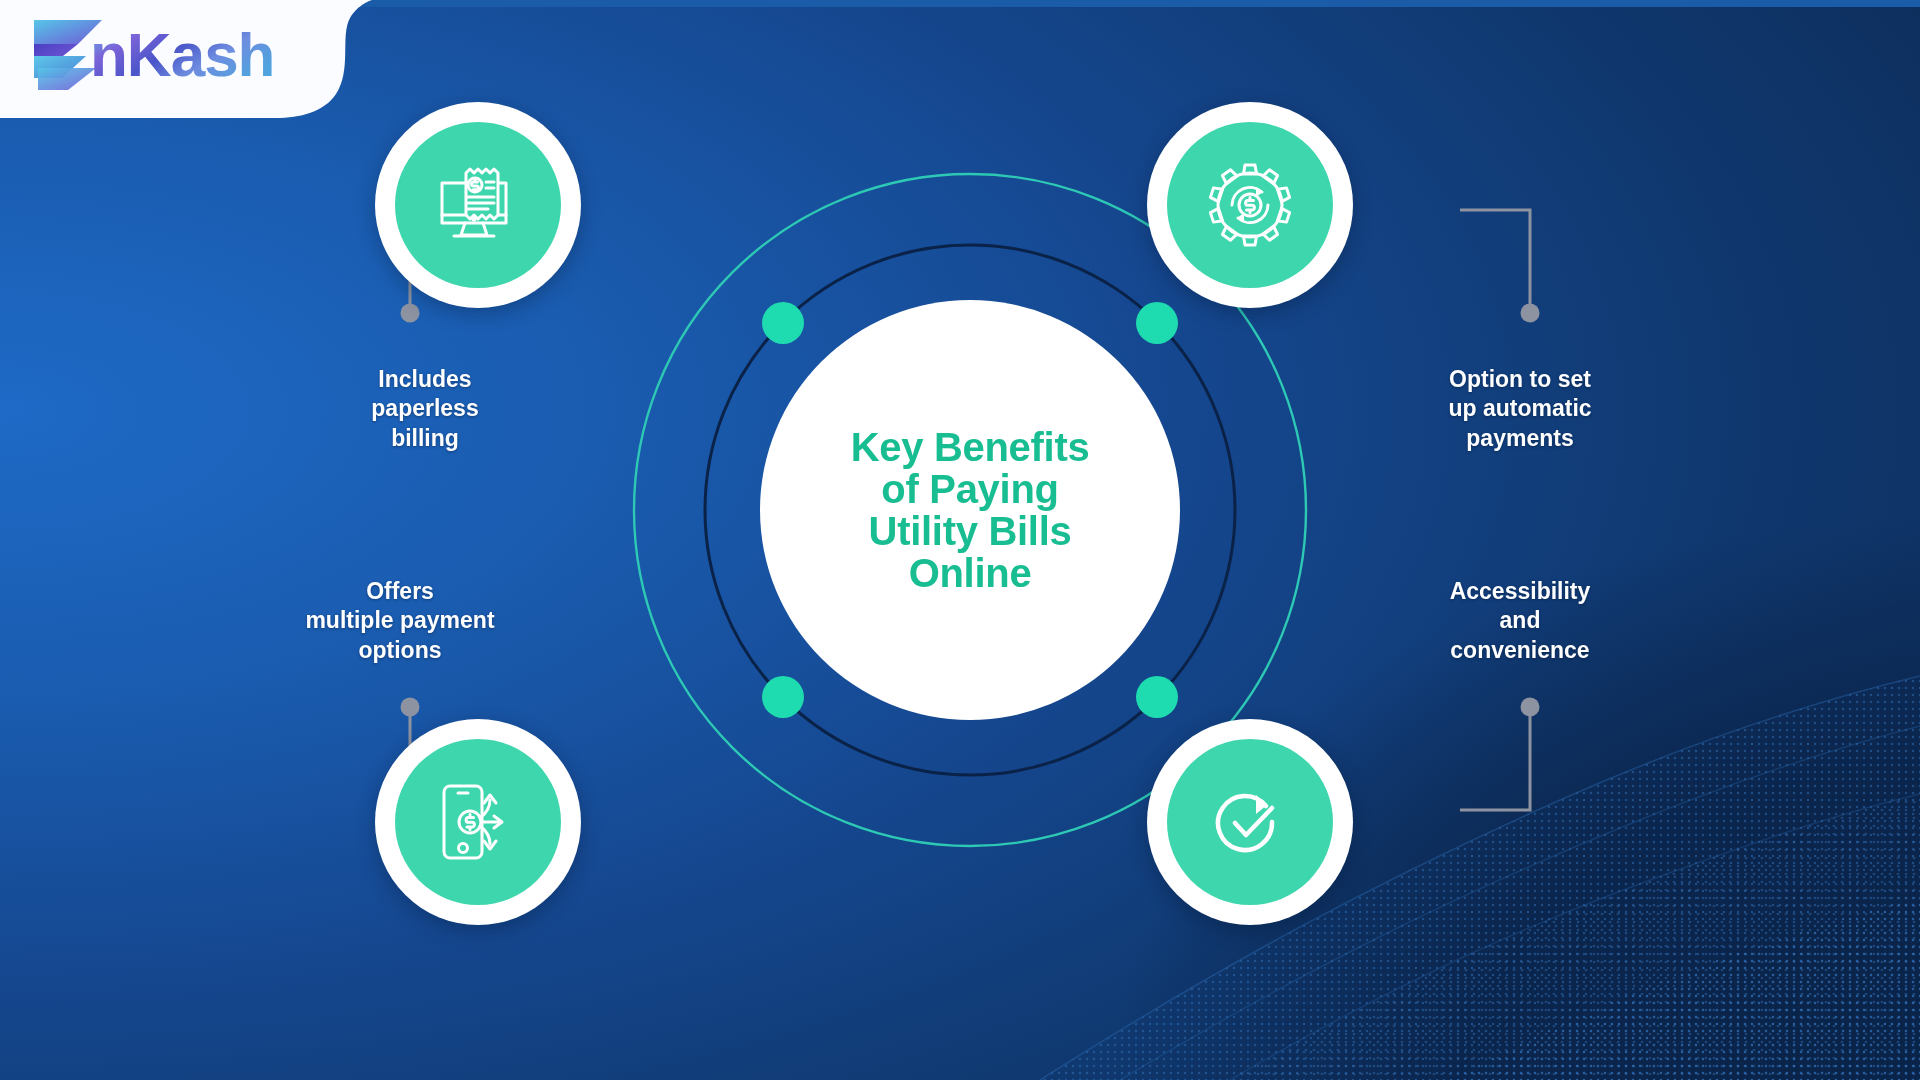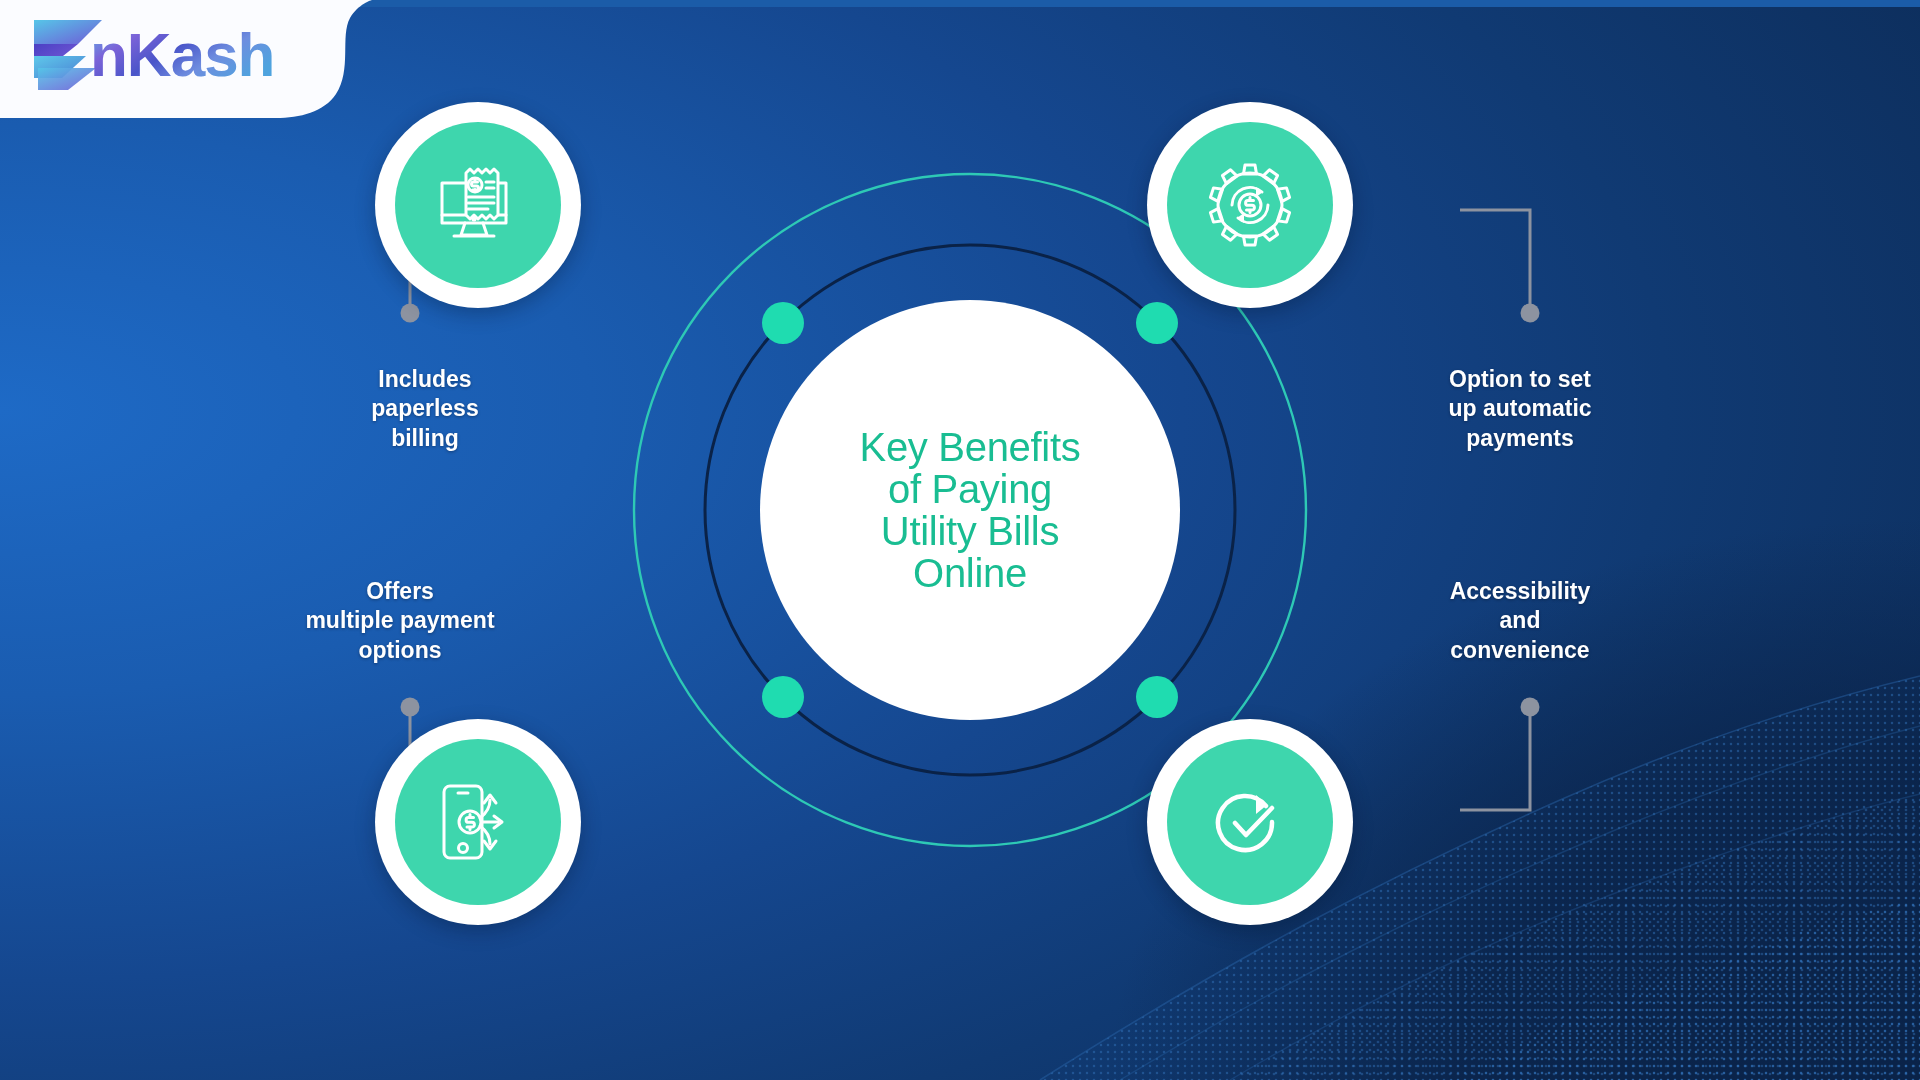--- a/index.html
+++ b/index.html
@@ -60,21 +60,21 @@
     left:calc(590px - 210px); top:calc(400px - 210px);
     width:420px; height:420px;
     border-radius:50%;
     background:#ffffff;
     display:flex; align-items:center; justify-content:center;
     z-index:4;
   }
   .hub-title {
     color:#19bd92;
     font-size:40px;
-    font-weight:normal;
+    font-weight:bold;
     line-height:1.05;
     text-align:center;
     letter-spacing:-0.3px;
     padding:0 26px;
     white-space:pre-line;
   }
 
   
   .bubble {
     position:absolute;

